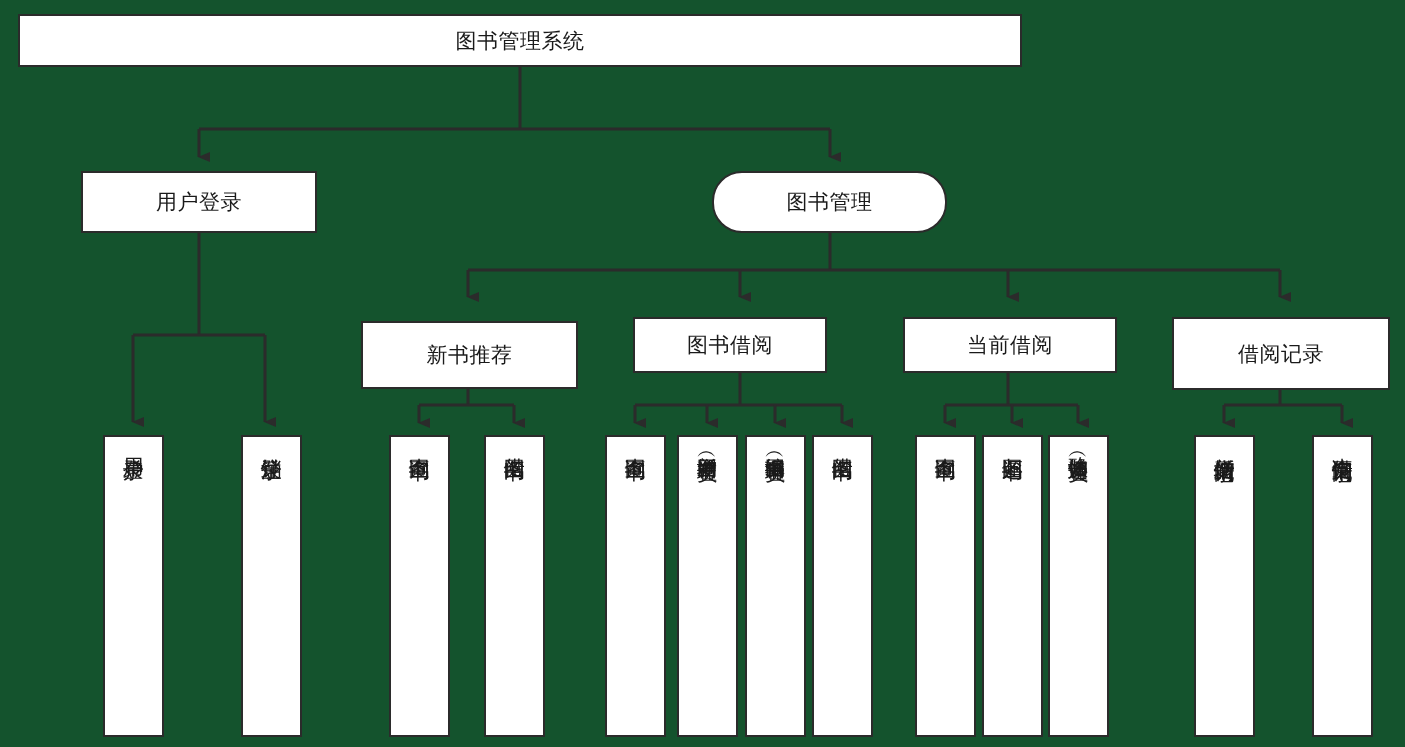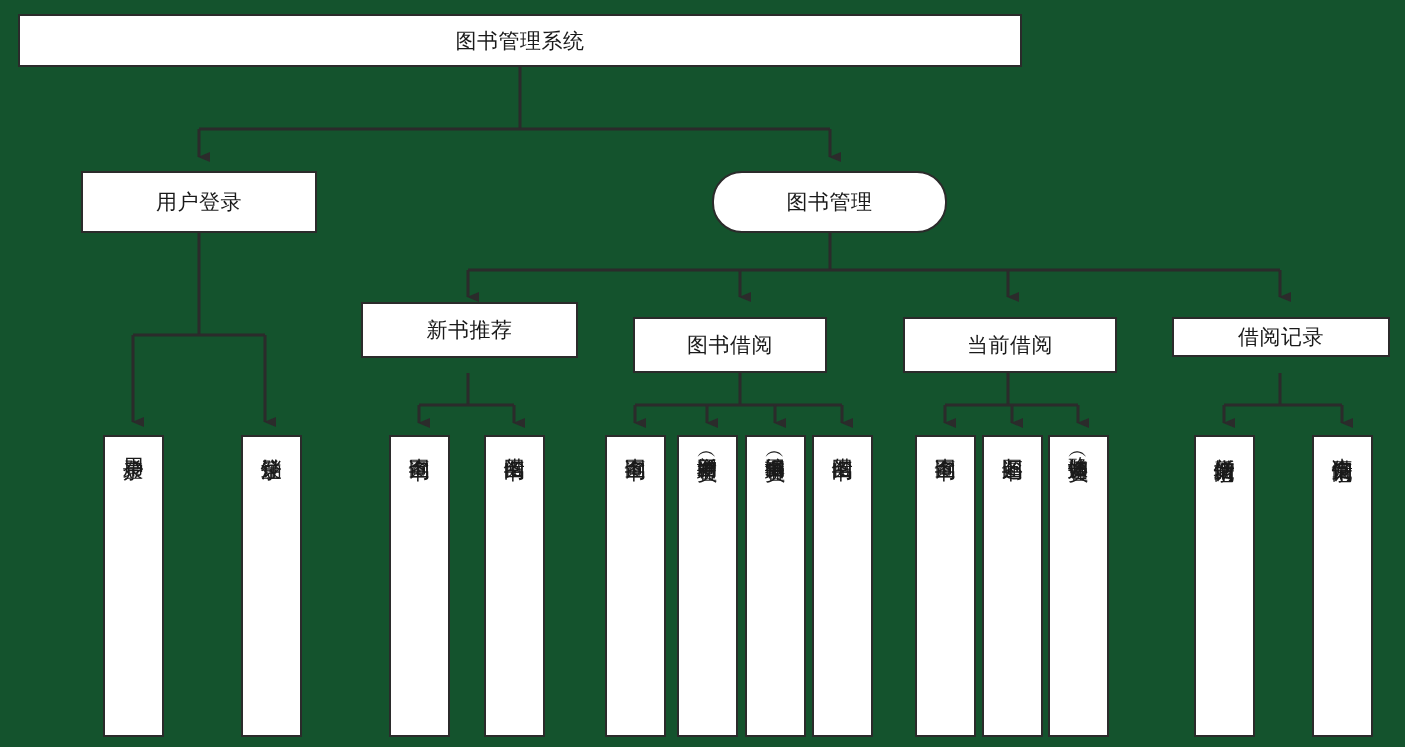--- a/index.html
+++ b/index.html
@@ -130,30 +130,30 @@
     <span class="node-label">图书管理系统</span>
   </div>
 
   <div class="node node-h" style="left:81px; top:171px; width:236px; height:62px;">
     <span class="node-label">用户登录</span>
   </div>
   <div class="node node-h" style="left:712px; top:171px; width:235px; height:62px;border-radius:30px;">
     <span class="node-label">图书管理</span>
   </div>
 
-  <div class="node node-h" style="left:361px; top:302px; width:217px; height:56px;">
+  <div class="node node-h" style="left:361px; top:321px; width:217px; height:68px;">
     <span class="node-label">新书推荐</span>
   </div>
   <div class="node node-h" style="left:633px; top:317px; width:194px; height:56px;">
     <span class="node-label">图书借阅</span>
   </div>
   <div class="node node-h" style="left:903px; top:317px; width:214px; height:56px;">
     <span class="node-label">当前借阅</span>
   </div>
-  <div class="node node-h" style="left:1172px; top:317px; width:218px; height:40px;text-align:center;">
+  <div class="node node-h" style="left:1172px; top:317px; width:218px; height:73px;text-align:center;">
     <span class="node-label">借阅记录</span>
   </div>
 
   <div class="node node-v" style="left:103px; top:435px; width:61px; height:302px;">
     <span class="node-label">用户登录</span>
   </div>
   <div class="node node-v" style="left:241px; top:435px; width:61px; height:302px;">
     <span class="node-label">注销登录</span>
   </div>
 

